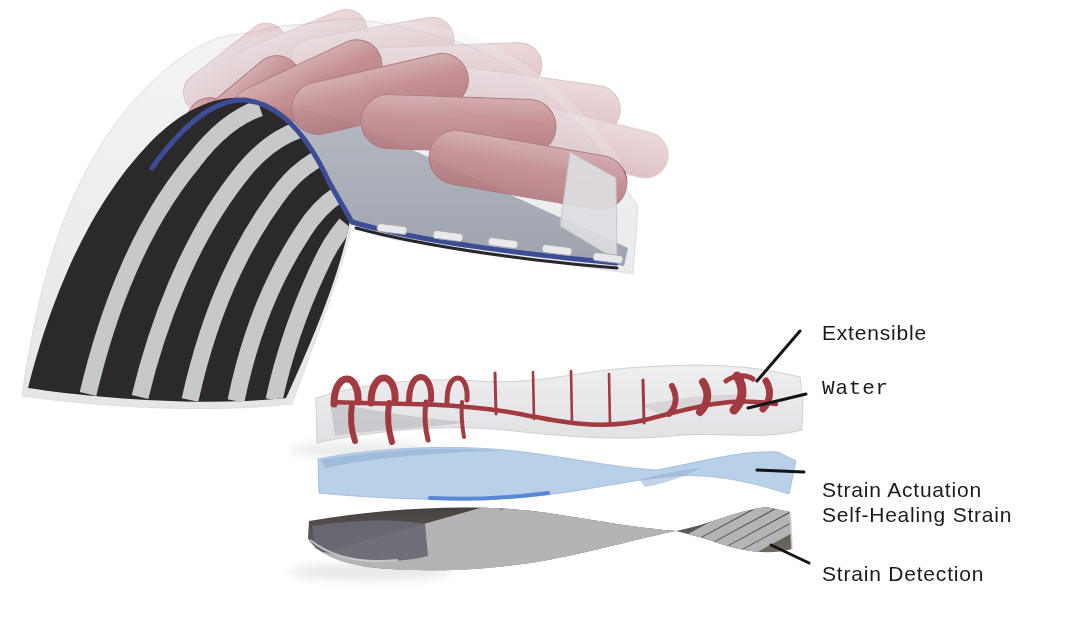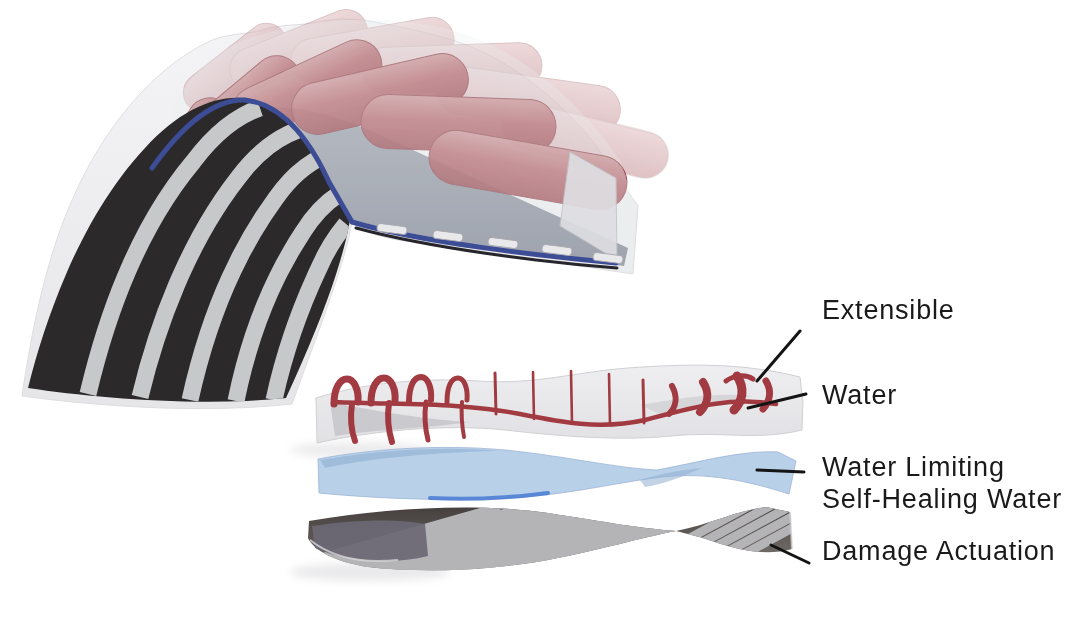--- a/index.html
+++ b/index.html
@@ -1,22 +1,22 @@
 <!DOCTYPE html>
 <html><head>
 <meta charset="utf-8">
 <style>
   html,body{margin:0;padding:0;background:#ffffff;}
   .figure{position:relative;width:1090px;height:630px;background:#ffffff;overflow:hidden;
           font-family:"Liberation Sans",sans-serif;}
   .figure svg{position:absolute;left:0;top:0;}
-  .lbl{position:absolute;left:822px;color:#1a1a1a;font-size:27px;line-height:1.19;
-       letter-spacing:0.8px;white-space:nowrap;font-weight:400;}
+  .lbl{position:absolute;left:822px;color:#1a1a1a;font-size:21px;line-height:1.19;
+       letter-spacing:0.8px;white-space:nowrap;font-weight:400;margin-top:27px;}
   .lbl-extensible{top:294px;}
-  .lbl-water{top:379px;}
+  .lbl-water{top:350px;font-family:Liberation Mono, monospace;}
   .lbl-strain{top:451px;}
   .lbl-damage{top:535px;}
 </style>
 </head>
 <body>
 
 <div class="figure">
 
 <svg width="1090" height="630" viewBox="0 0 1090 630">
   <defs>
@@ -243,19 +243,19 @@
   </g>
 </svg>
 
   <div class="lbl lbl-extensible">
     <div>Extensible</div>
   </div>
   <div class="lbl lbl-water">
     <div>Water</div>
   </div>
   <div class="lbl lbl-strain">
-    <div>Water Limiting</div>
-    <div>Self-Healing Water</div>
+    <div>Strain Actuation</div>
+    <div>Self-Healing Strain</div>
   </div>
   <div class="lbl lbl-damage">
-    <div>Damage Actuation</div>
+    <div>Strain Detection</div>
   </div>
 </div>
 
 </body></html>

